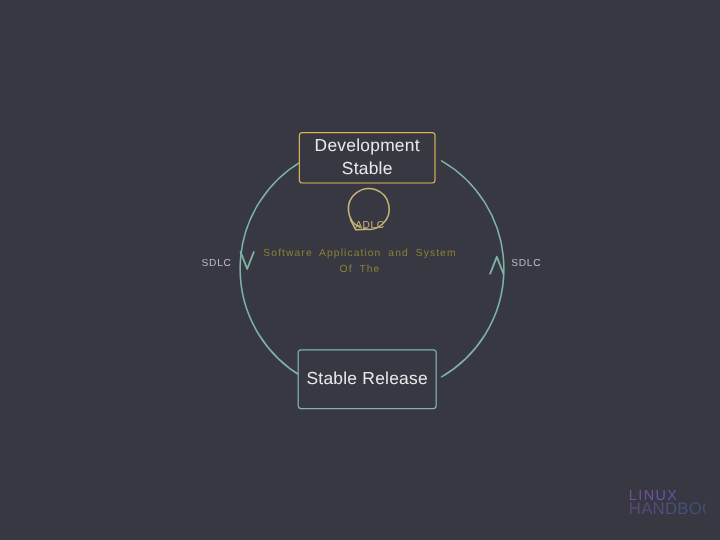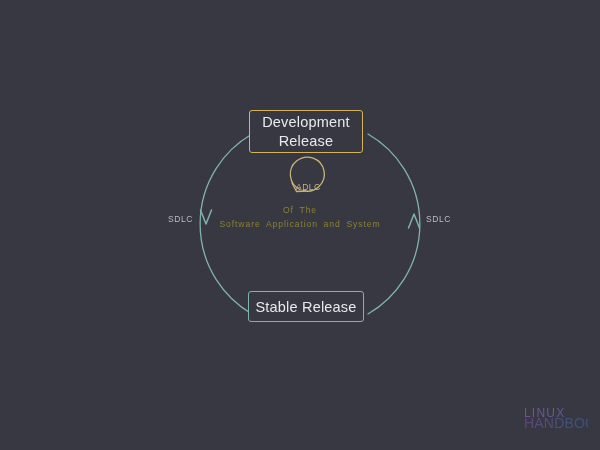--- a/index.html
+++ b/index.html
@@ -47,21 +47,21 @@
     height: 43px;
     border: 1.6px solid #d6b356;
     border-radius: 3px;
     font-size: 14.5px;
     line-height: 19px;
   }
   #node-stable-release {
     left: 248px;
     top: 291px;
     width: 116px;
-    height: 31px;
+    height: 50px;
     border: 1.4px solid #7fb4aa;
     border-radius: 3px;
     font-size: 14.5px;
   }
   .node-line {
     display: block;
     white-space: nowrap;
   }
 
   
@@ -158,35 +158,35 @@
     </g>
 
     <g>
       <path d="M 300 189.5 A 17 17 0 1 1 303 190.6" fill="none" stroke="#c9b478" stroke-width="1.3" stroke-linecap="round"></path>
       <path d="M 292 183 L 296.5 191.5 L 306 191" fill="none" stroke="#c9b478" stroke-width="1.3" stroke-linecap="round" stroke-linejoin="round"></path>
     </g>
   </svg>
 
   <div class="node-box" id="node-development-release">
     <span class="node-line">Development</span>
-    <span class="node-line">Release</span>
+    <span class="node-line">Stable</span>
   </div>
 
   <div class="node-box" id="node-stable-release">
     <span class="node-line">Stable Release</span>
   </div>
 
   <div id="adlc-label">ADLC</div>
 
   <div class="sdlc-label" id="sdlc-label-left">SDLC</div>
   <div class="sdlc-label" id="sdlc-label-right">SDLC</div>
 
   <div id="center-caption">
+    <span class="cap-line">Software  Application  and  System</span>
     <span class="cap-line">Of  The</span>
-    <span class="cap-line">Software  Application  and  System</span>
   </div>
 
   <div id="watermark">
     <span id="watermark-linux">LINUX</span>
     <span id="watermark-handbook">HANDBOOK</span>
   </div>
 
 </div>
 
 </body></html>

